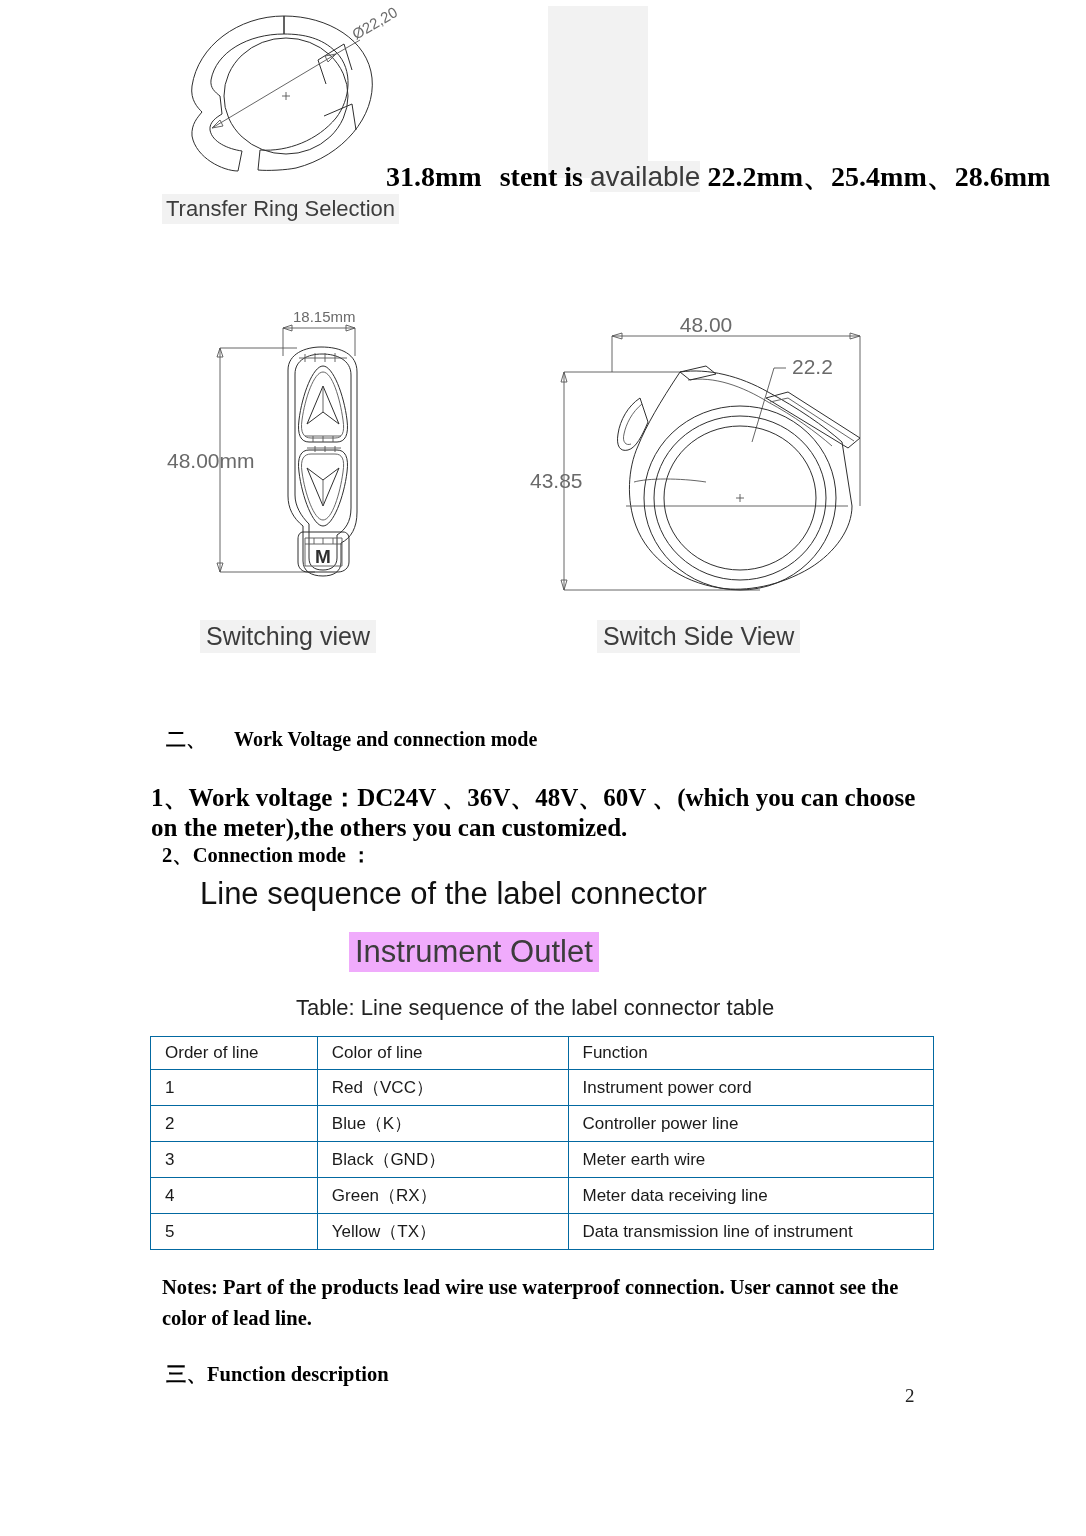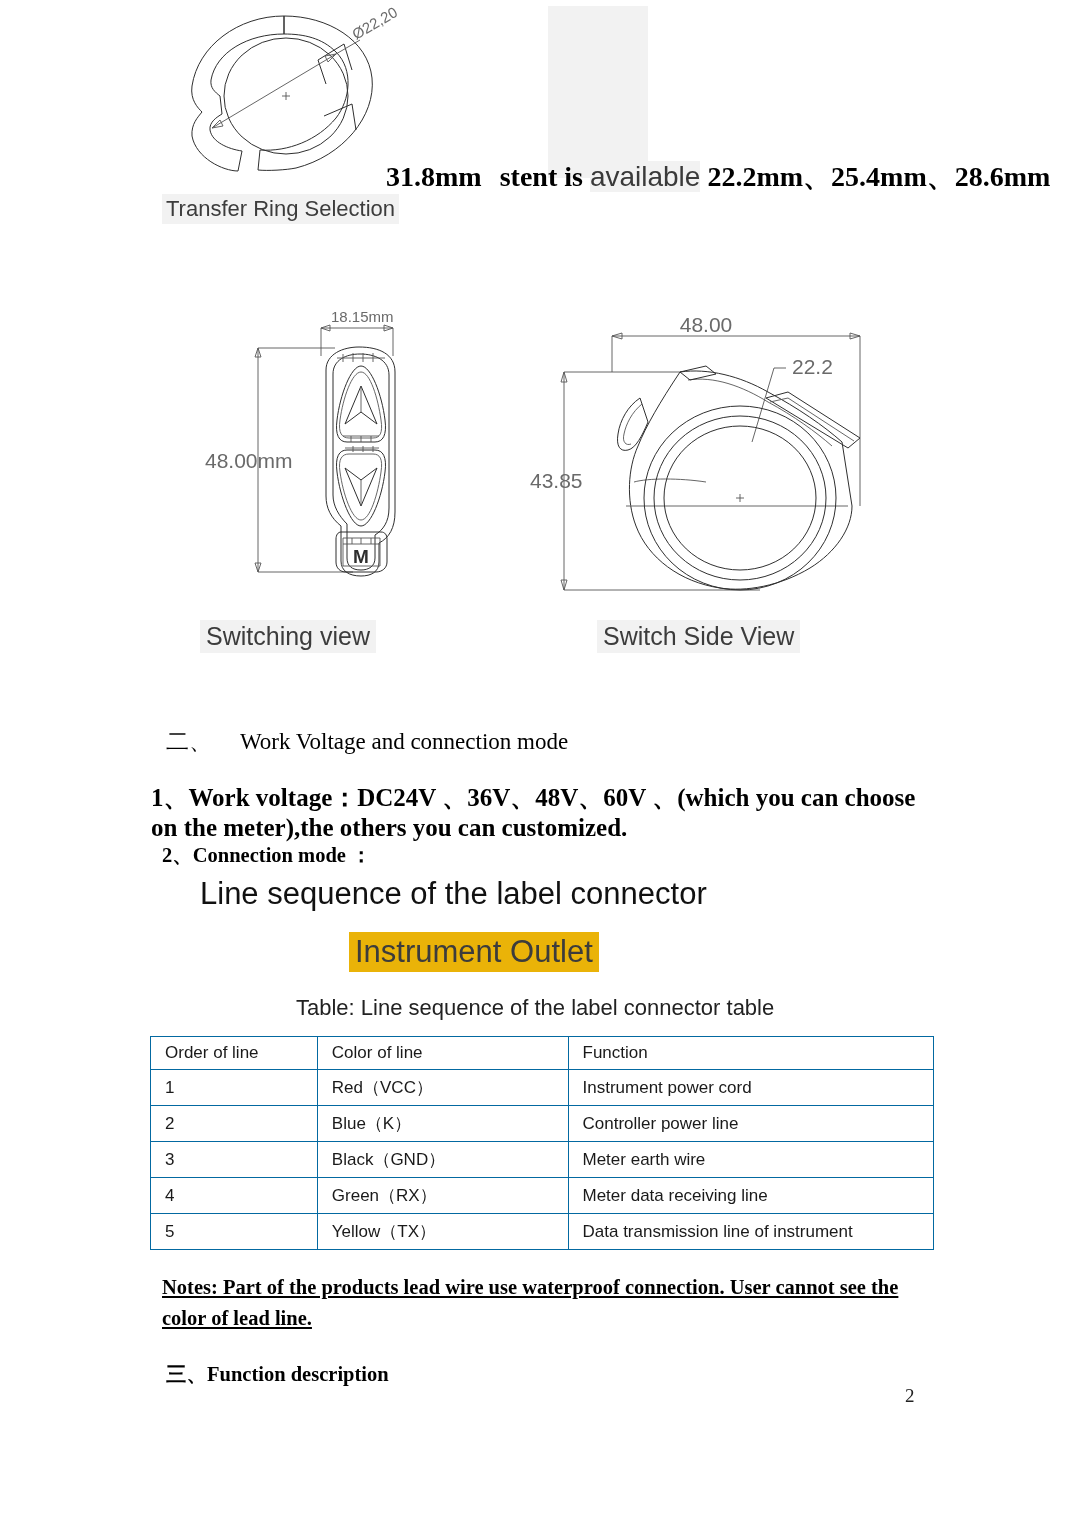--- a/index.html
+++ b/index.html
@@ -71,21 +71,20 @@
     background: #f2f2f2;
     padding: 2px 4px;
   }
 
   
   #switch-front-drawing {
     left: 165px;
     top: 300px;
     width: 290px;
     height: 300px;
-    margin-left: 38px;
   }
   #switch-side-drawing {
     left: 530px;
     top: 310px;
     width: 370px;
     height: 295px;
     text-align: right;
   }
 
   
@@ -105,22 +104,22 @@
     font-size: 25px;
     color: #3c3c3c;
     background: #f2f2f2;
     padding: 2px 6px;
   }
 
   
   #sec2-heading {
     left: 166px;
     top: 726px;
-    font-size: 23px;
-    font-weight: normal;
+    font-size: 20px;
+    font-weight: bold;
     white-space: nowrap;
     text-align: right;
   }
   #sec2-heading .gap { display: inline-block; width: 28px; }
 
   
   #work-voltage {
     left: 151px;
     top: 783px;
     width: 770px;
@@ -147,21 +146,21 @@
     color: #111111;
     white-space: nowrap;
     text-align: center;
   }
   #heading-instrument-outlet {
     left: 349px;
     top: 932px;
     font-family: "Liberation Sans", sans-serif;
     font-size: 31px;
     color: #3c3c3c;
-    background: #eab308;
+    background: #f0abfc;
     padding: 2px 6px;
     white-space: nowrap;
   }
   #table-caption {
     left: 296px;
     top: 995px;
     font-family: "Liberation Sans", sans-serif;
     font-size: 22px;
     color: #222222;
     white-space: nowrap;
@@ -190,21 +189,20 @@
   #wire-table .c3 { width: 365px; }
 
   
   #notes {
     left: 162px;
     top: 1272px;
     width: 772px;
     font-size: 20.5px;
     font-weight: bold;
     line-height: 31px;
-    text-decoration: underline;
   }
 
   
   #sec3-heading {
     left: 166px;
     top: 1360px;
     font-size: 20.5px;
     font-weight: bold;
     white-space: nowrap;
   }

